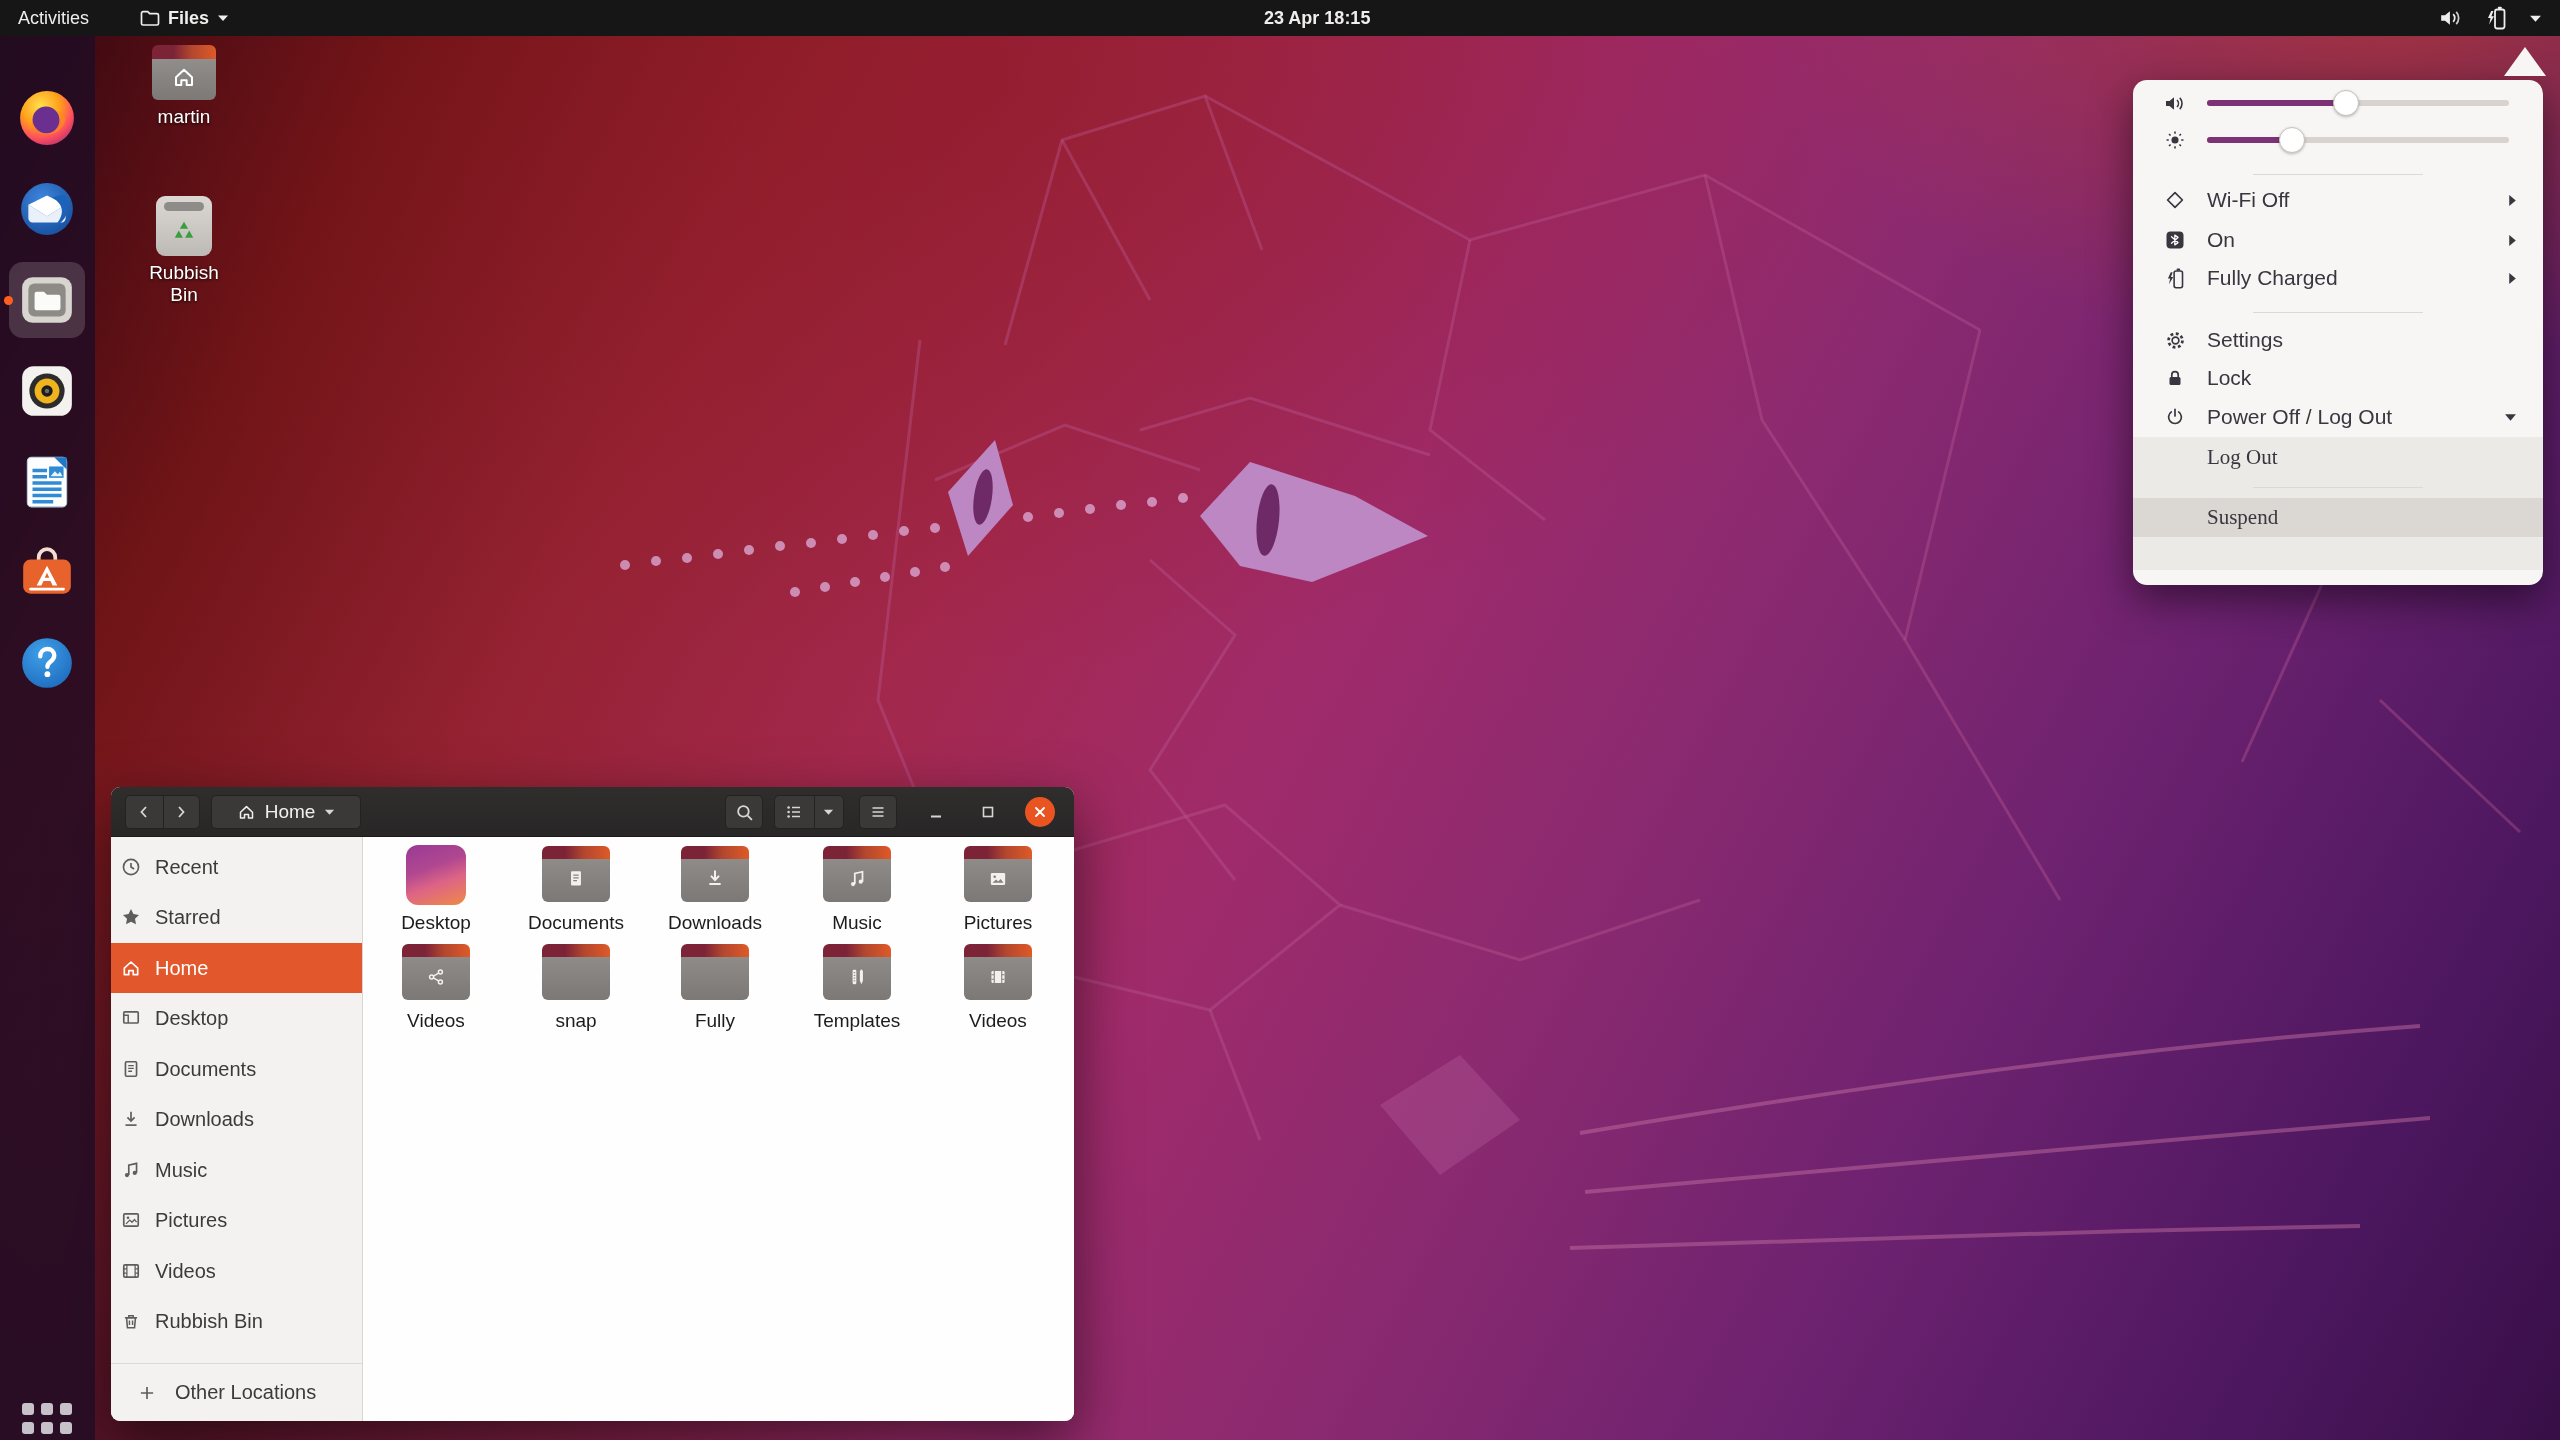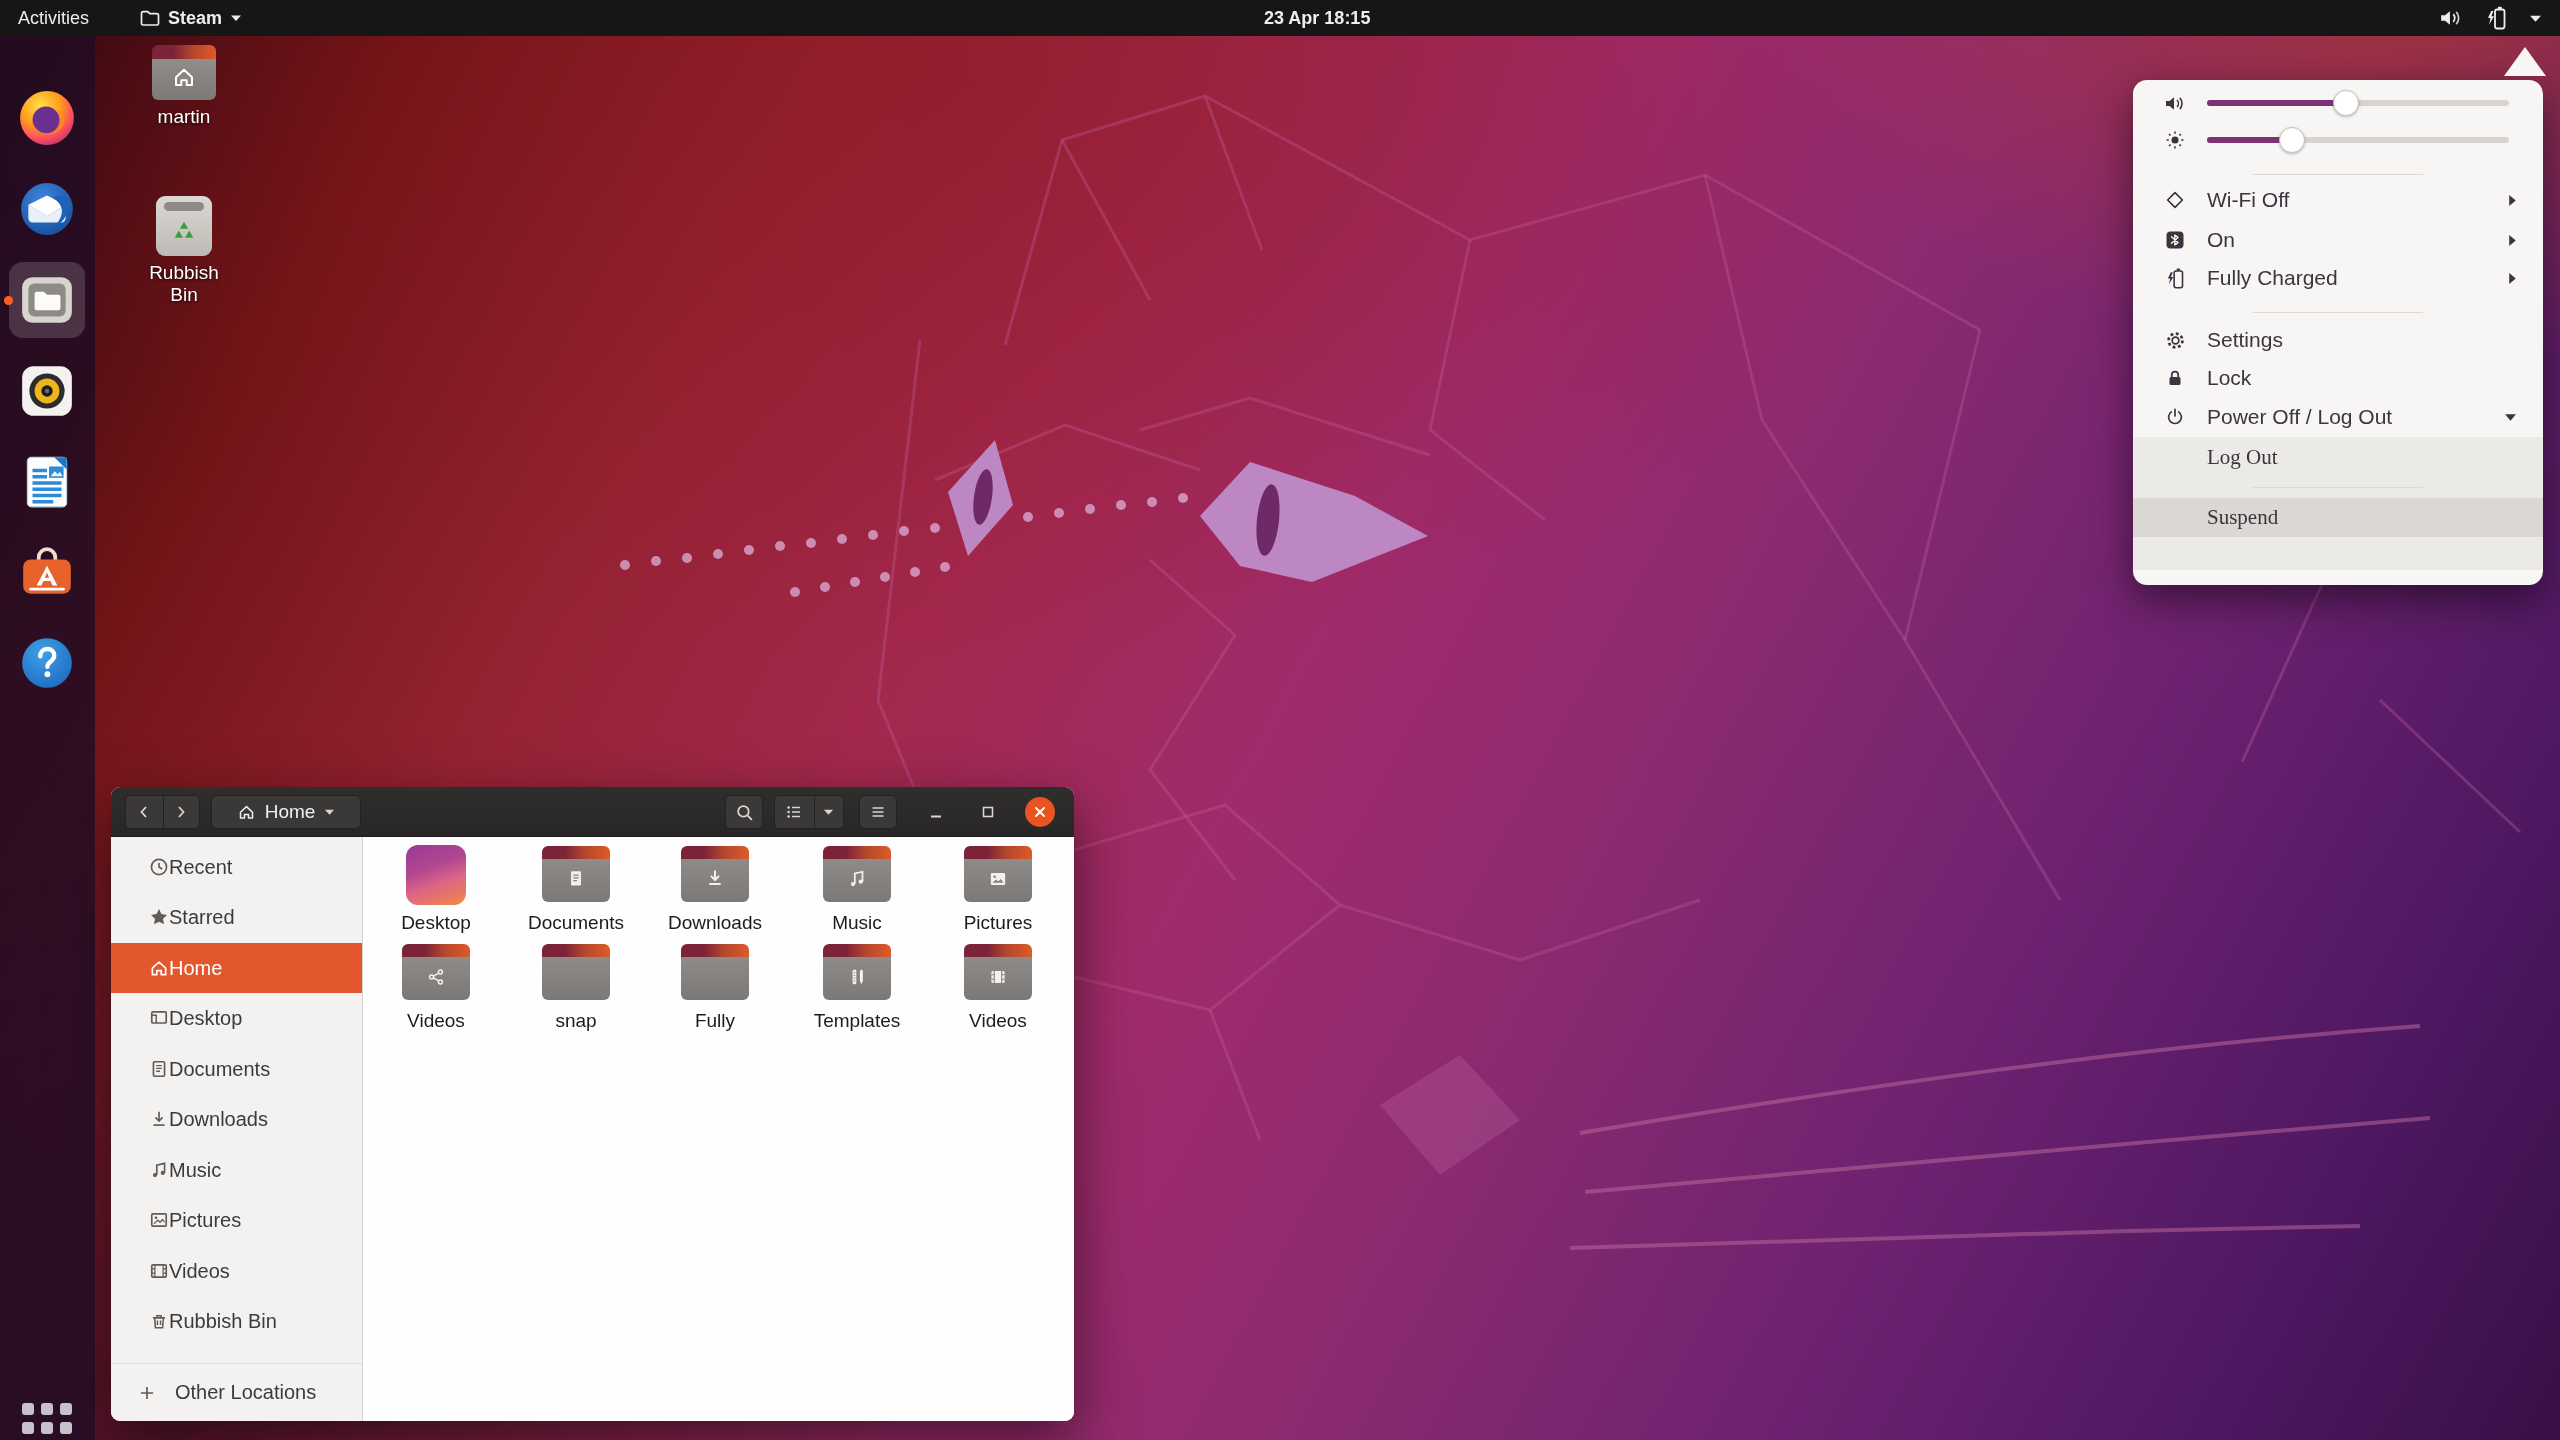--- a/index.html
+++ b/index.html
@@ -64,21 +64,21 @@
   .navgroup { left:14px; width:75px; display:flex; padding:0; overflow:hidden; }
   .navgroup .half { width:37px; height:32px; display:flex; align-items:center; justify-content:center; }
   .navgroup .half + .half { border-left:1px solid #242221; }
   .locbtn { left:100px; width:150px; gap:9px; font-size:19px; color:#f1f0ef; }
   .closebtn { position:absolute; top:10px; left:914px; width:30px; height:30px; border-radius:50%;
               background:#e95420; display:flex; align-items:center; justify-content:center; }
 
   .sidebar { position:absolute; left:0; top:50px; width:252px; bottom:0; background:#f4f2f1;
              border-right:1px solid #d9d5d1; }
   .side-item { position:absolute; left:0; width:100%; height:50px; display:flex; align-items:center;
-               gap:0; padding-left:38px; font-size:20px; color:#3b3b3b; }
+               gap:14px; padding-left:10px; font-size:20px; color:#3b3b3b; }
   .side-item .sicon { width:20px; height:20px; color:#5f5c59; flex:0 0 20px; }
   .side-item.selected { background:#e2572b; color:#fff; }
   .side-item.selected .sicon { color:#fff; }
   .side-bottom { position:absolute; left:0; bottom:0; width:100%; height:58px; border-top:1px solid #ddd9d5;
                  display:flex; align-items:center; gap:18px; padding-left:26px; font-size:20px; color:#3b3b3b; }
 
   .filesarea { position:absolute; left:253px; top:50px; right:0; bottom:0; background:#fefefe; }
   .cell { position:absolute; width:128px; text-align:center; font-size:19px; color:#1c1c1c; }
   .gfolder { position:relative; width:68px; height:50px; margin:7px auto 10px;
              background:linear-gradient(180deg,#918e8c,#7b7876); border-radius:6px; }
@@ -172,21 +172,21 @@
   <div class="topbar">
     <div class="tb-item tb-activities">
       <span>Activities</span>
     </div>
     <div class="tb-item tb-appmenu">
       <span>
         <svg width="20" height="18" viewBox="0 0 20 18">
             <path d="M1.5 4.2A1.6 1.6 0 0 1 3.1 2.6h4.6l2 2.1h7.2a1.6 1.6 0 0 1 1.6 1.6v8.1a1.6 1.6 0 0 1-1.6 1.6H3.1a1.6 1.6 0 0 1-1.6-1.6z" fill="none" stroke="#f0eeec" stroke-width="1.7"></path>
           </svg>
       </span>
-      <span>Steam</span>
+      <span>Files</span>
       <span>
         <svg width="12" height="8" viewBox="0 0 12 8">
             <path d="M1 1.5h10L6 7z" fill="#f0eeec"></path>
           </svg>
       </span>
     </div>
     <div class="tb-item tb-clock">
       <span>23 Apr 18:15</span>
     </div>
     <div class="tb-item tb-tray">

